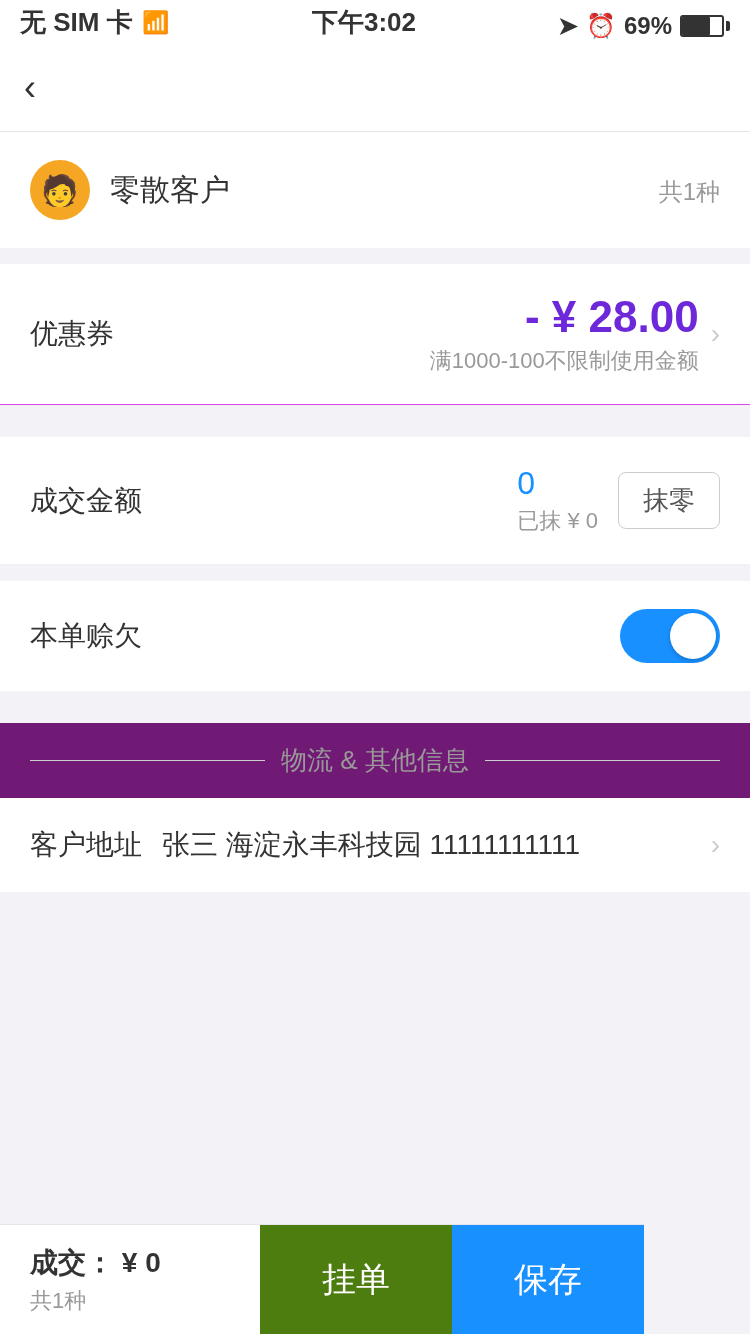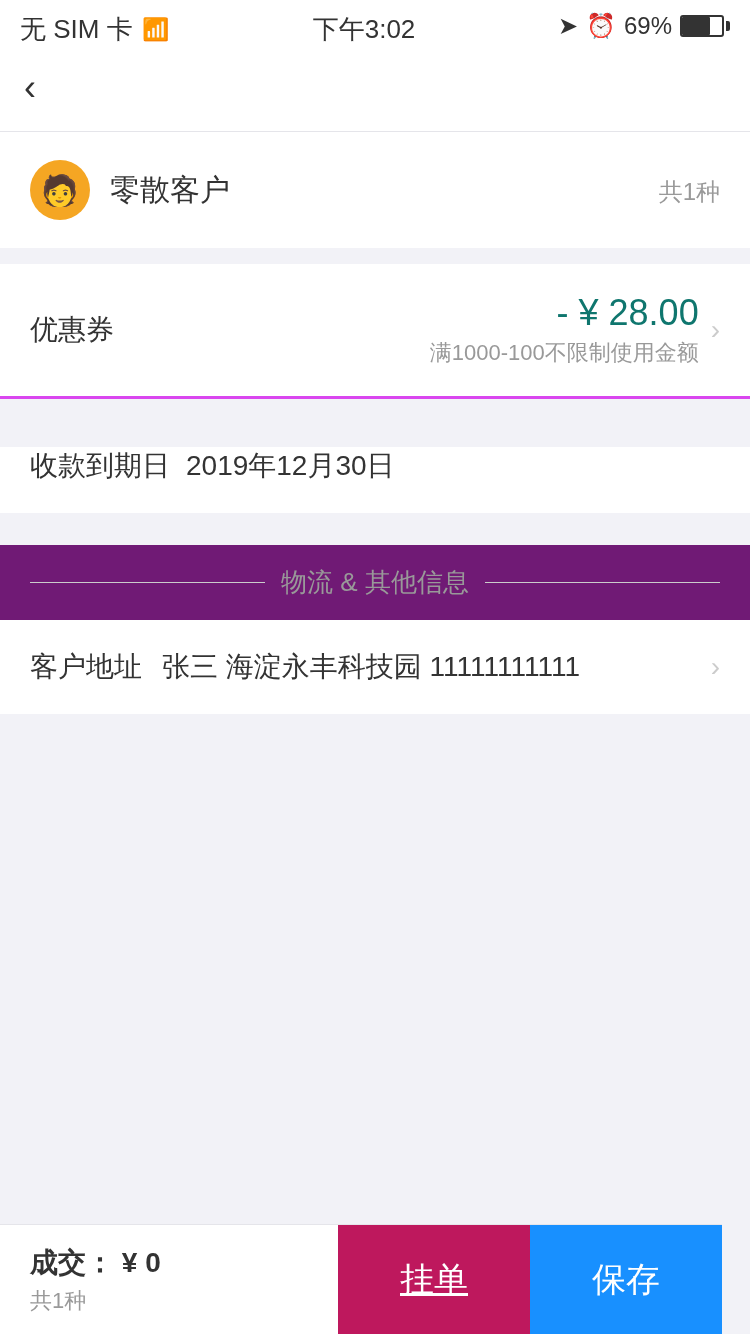--- a/index.html
+++ b/index.html
@@ -12,25 +12,25 @@
       font-size: 28px;
       color: #333;
       position: relative;
     }
 
     
     .status-bar {
       height: 44px;
       background: #fff;
       display: flex;
-      align-items: flex-start;
-      justify-content: space-between;
-      padding: 12px 20px;
+      align-items: flex-end;
+      justify-content: space-between;
+      padding: 4px 20px;
       font-size: 26px;
-      font-weight: 400;
+      font-weight: 700;
     }
     .status-left { display: flex; align-items: center; gap: 10px; }
     .status-right { display: flex; align-items: center; gap: 8px; font-size: 24px; }
     .wifi-icon { font-size: 22px; }
     .battery-icon {
       display: inline-flex;
       align-items: center;
       gap: 2px;
     }
     .battery-body {
@@ -119,36 +119,36 @@
       margin-top: 4px;
     }
 
     
     .row-item {
       background: #fff;
       padding: 28px 30px;
       display: flex;
       align-items: center;
       justify-content: space-between;
-      border-bottom: 3px solid #d946ef;
+      border-bottom: 1px solid #d946ef;
     }
     .row-label {
       font-size: 28px;
       color: #333;
     }
     .row-right {
       display: flex;
       align-items: center;
       gap: 12px;
       text-align: right;
     }
     .coupon-amount {
-      color: #0f766e;
-      font-size: 36px;
-      font-weight: 400;
+      color: #6d28d9;
+      font-size: 44px;
+      font-weight: 700;
     }
     .coupon-desc {
       font-size: 22px;
       color: #999;
       margin-top: 4px;
     }
     .chevron {
       color: #ccc;
       font-size: 28px;
     }
@@ -309,21 +309,21 @@
       font-size: 28px;
       color: #333;
       flex: 1;
     }
 
     
     .bottom-bar {
       position: fixed;
       bottom: 0;
       left: 0;
-      width: 722px;
+      width: 644px;
       height: 110px;
       background: #fff;
       display: flex;
       align-items: center;
       border-top: 1px solid #e5e5ea;
     }
     .bottom-summary {
       flex: 1;
       padding: 0 30px;
     }
@@ -344,22 +344,21 @@
       height: 110px;
       display: flex;
       align-items: center;
       justify-content: center;
       font-size: 34px;
       font-weight: 500;
       color: #fff;
       cursor: pointer;
     }
     .btn-hold {
-      background: #be185d;
-      text-decoration: underline;
+      background: #4d7c0f;
     }
     .btn-save {
       background: #1890ff;
     }
 
     .spacer { height: 110px; }
   </style>
 </head>
 <body>
 
@@ -409,29 +408,41 @@
         <div class="coupon-desc">满1000-100不限制使用金额</div>
       </div>
       <span class="chevron">›</span>
     </div>
   </div>
 </div>
 
 <div class="section-divider"></div>
 
 <div class="transaction-section">
+  <div class="transaction-row">
+    <span class="row-label">成交金额</span>
+    <div class="transaction-right">
+      <div>
+        <div class="transaction-value">0</div>
+        <div class="already-deducted">已抹  ¥ 0</div>
+      </div>
+      <button class="round-btn">抹零</button>
+    </div>
+  </div>
 
 </div>
 
 <div class="section-divider"></div>
 
 <div class="debt-section">
-  <div class="debt-date-row">
-    <span>收款到期日</span>
-    <span>2019年12月30日</span>
+  <div class="debt-row">
+    <span class="debt-label">本单赊欠</span>
+    <div class="toggle-switch">
+      <div class="toggle-knob"></div>
+    </div>
   </div>
 </div>
 
 <div class="section-divider"></div>
 
 <div class="logistics-section">
   <div class="logistics-header">
     <div class="logistics-divider"></div>
     <span class="logistics-title">物流 &amp; 其他信息</span>
     <div class="logistics-divider"></div>

